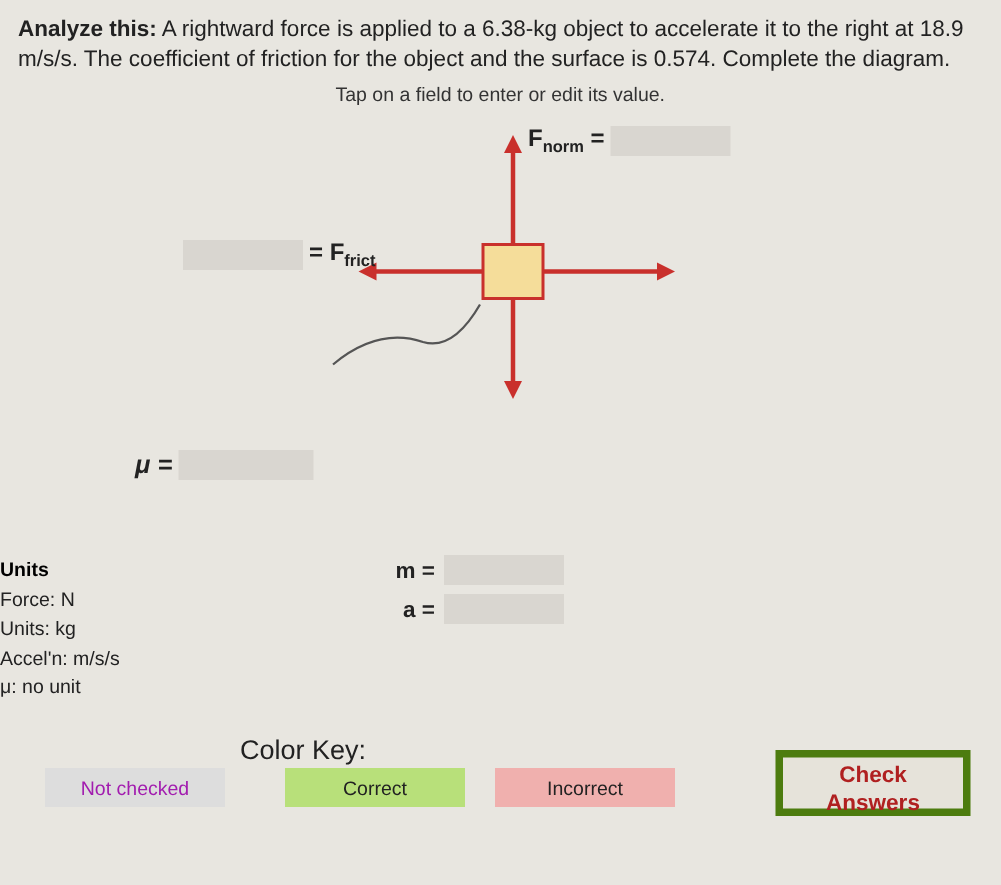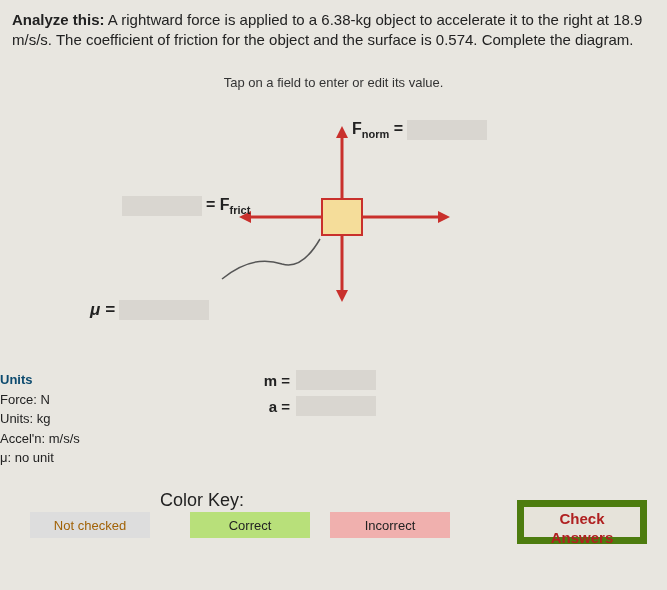--- a/index.html
+++ b/index.html
@@ -9,28 +9,28 @@
     background: #e8e6e0;
     font-family: Arial, sans-serif;
     font-size: 14px;
     color: #222;
     padding: 10px 12px;
     position: relative;
   }
   .prompt {
     font-size: 15px;
     line-height: 1.35;
-    margin-bottom: 24px;
+    margin-bottom: 4px;
   }
   .prompt b { font-weight: bold; }
   .instruction {
     text-align: center;
     font-size: 13px;
     color: #333;
-    margin-bottom: 24px;
+    margin-bottom: 8px;
   }
   .diagram-area {
     position: relative;
     width: 100%;
     height: 230px;
   }
   .svg-wrap {
     position: absolute;
     left: 180px;
     top: 0;
@@ -52,21 +52,21 @@
   }
   .sub { font-size: 11px; vertical-align: sub; font-weight: bold; }
   .pos { position: absolute; display: flex; align-items: center; gap: 4px; }
   .units {
     position: absolute;
     left: 0;
     top: 370px;
     font-size: 13px;
     line-height: 1.5;
   }
-  .units .hd { color: #0c4a6e; font-weight: bold; }
+  .units .hd { color: #000000; font-weight: bold; }
   .bottom-vals {
     position: absolute;
     left: 230px;
     top: 370px;
     font-size: 15px;
   }
   .bottom-vals .row { display: flex; align-items: center; gap: 6px; margin-bottom: 6px; justify-content: flex-end; }
   .bottom-vals .row .k { width: 60px; text-align: right; font-weight: bold; }
   .color-key {
     position: absolute;
@@ -75,31 +75,31 @@
     font-size: 18px;
   }
   .swatch {
     width: 120px;
     height: 26px;
     display: flex;
     align-items: center;
     justify-content: center;
     font-size: 13px;
   }
-  .notchecked { background: #ddd; color:#a16207; }
+  .notchecked { background: #ddd; color:#a21caf; }
   .correct { background: #b8e07a; }
   .incorrect { background: #f0b0ae; }
   .check-btn {
     position: absolute;
     right: 20px;
     top: 500px;
     width: 130px;
     height: 44px;
     background: #e6e3da;
-    border: 7px solid #4d7c0f;
+    border: 5px solid #4d7c0f;
     color: #b02020;
     font-weight: bold;
     font-size: 15px;
     text-align: center;
     line-height: 1.25;
     padding-top: 3px;
     cursor: pointer;
   }
   .mu-row {
     position: absolute;

